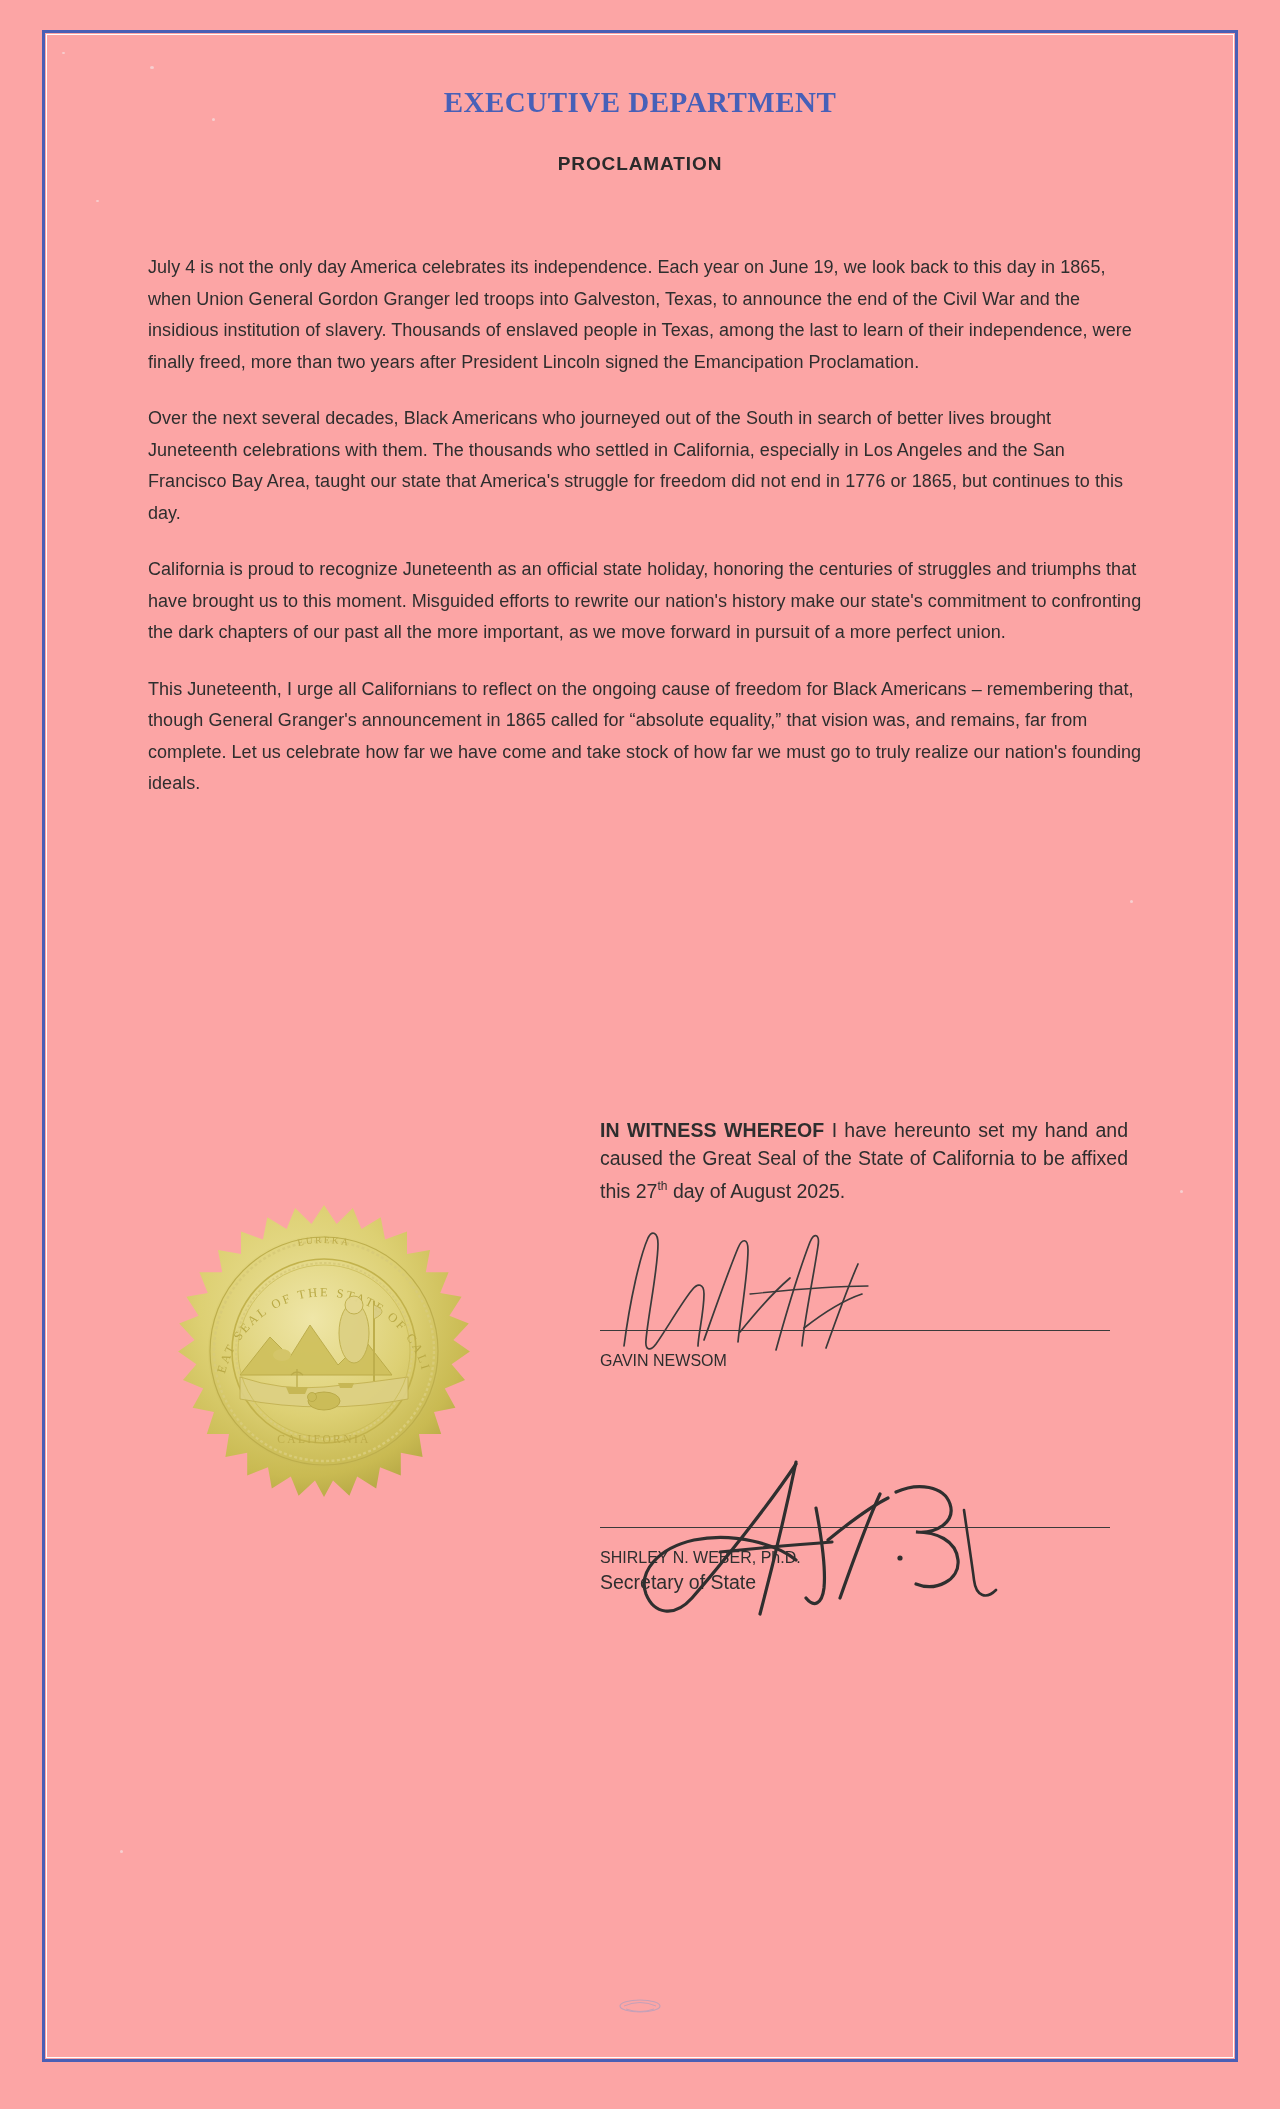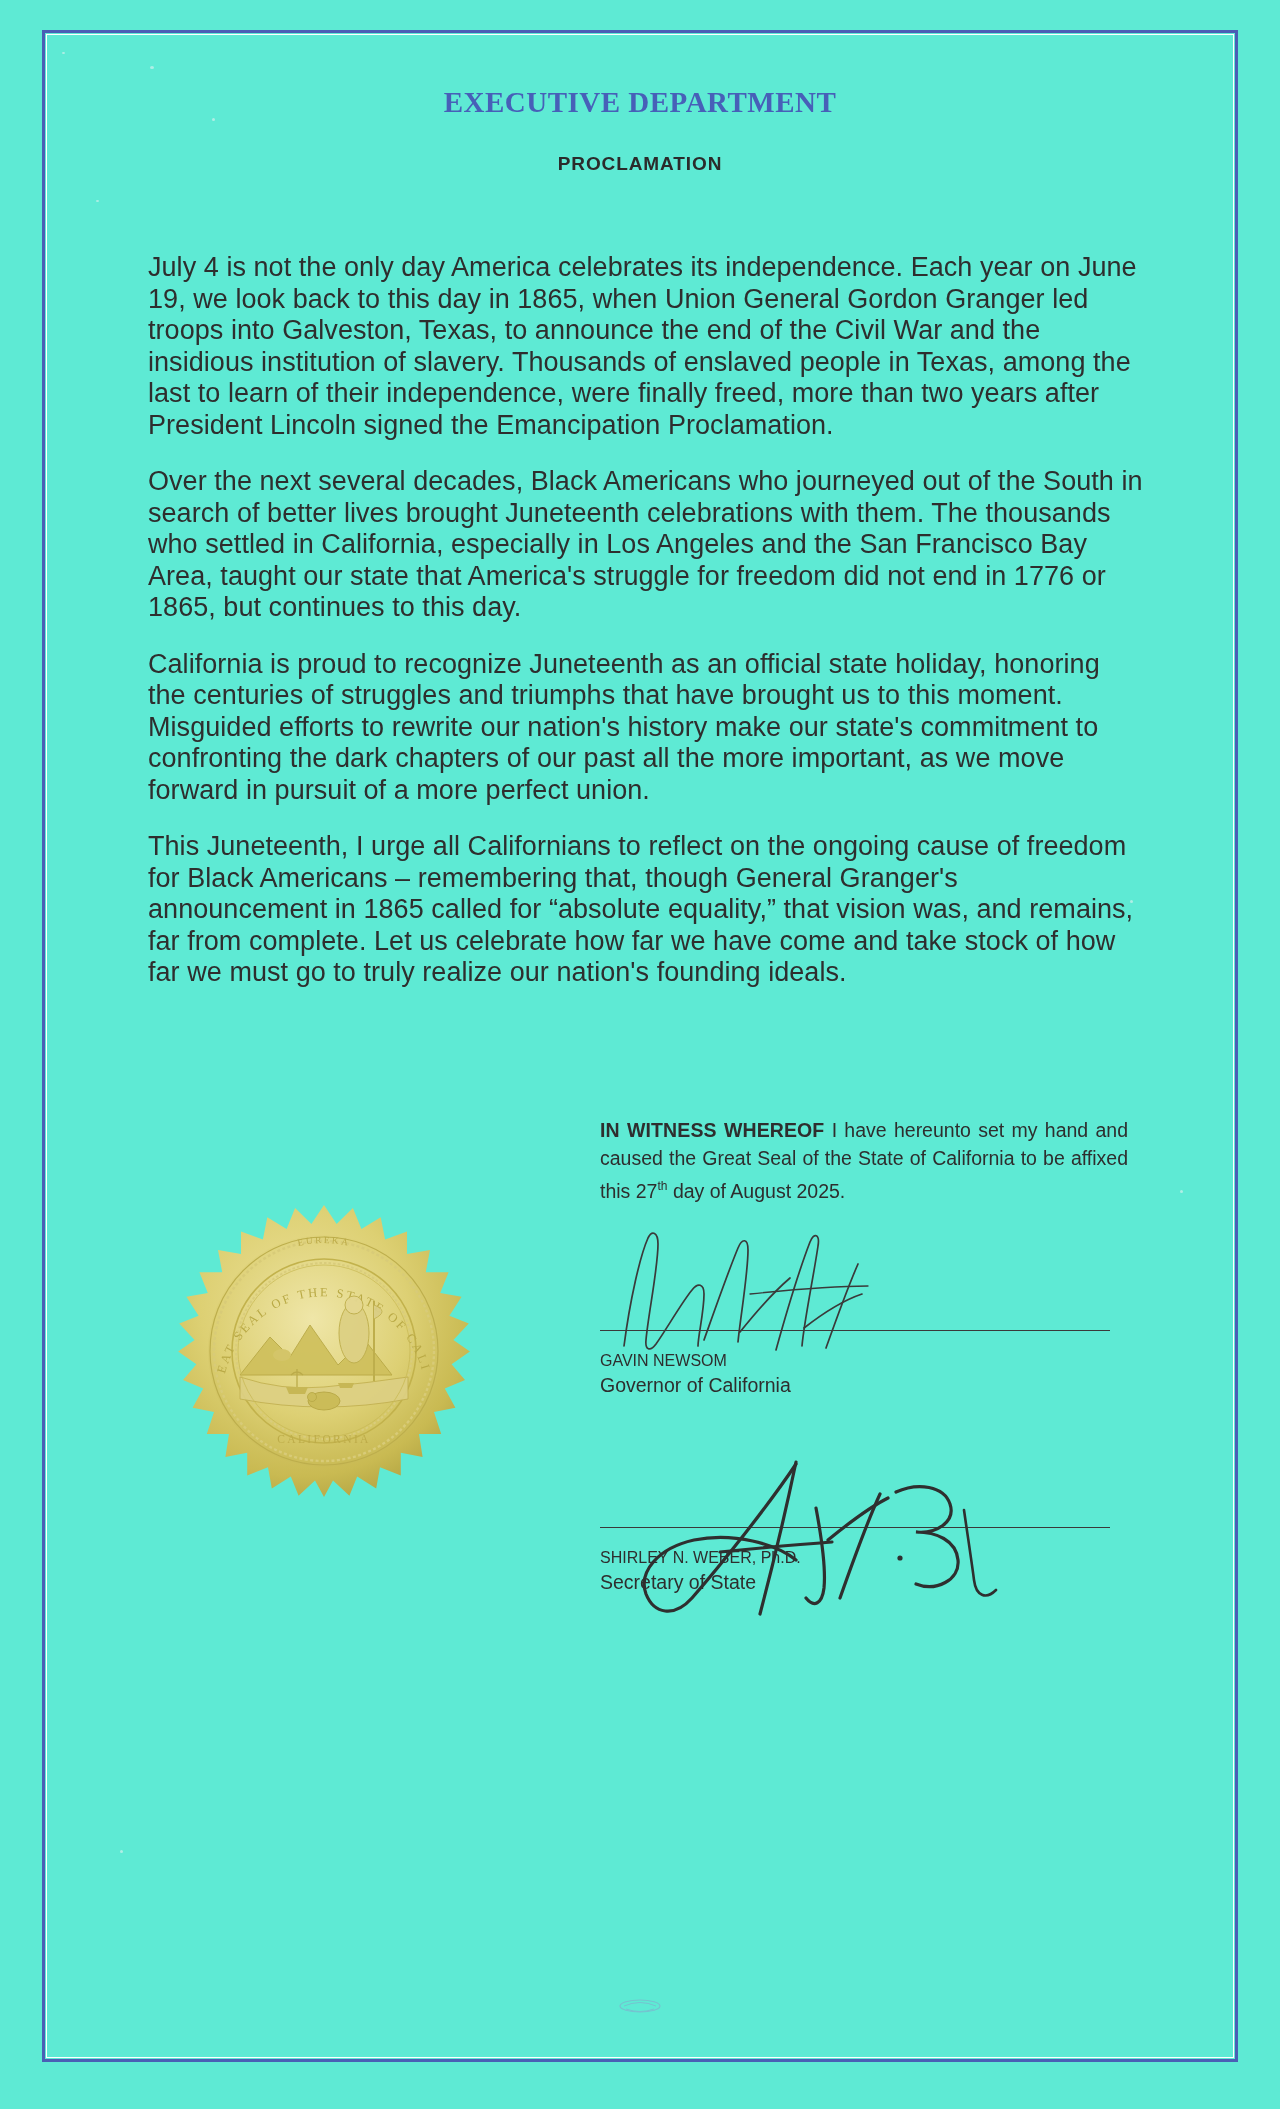--- a/index.html
+++ b/index.html
@@ -13,21 +13,21 @@
     font-family: "Liberation Sans", sans-serif;
     position: relative;
     overflow: hidden;
   }
 
   .page {
     position: absolute;
     left: 0; top: 0;
     width: 1280px;
     height: 2109px;
-    background: #5eead4;
+    background: #fca5a5;
   }
 
   
   .frame {
     position: absolute;
     left: 42px;
     top: 30px;
     width: 1196px;
     height: 2032px;
     border: 3px solid #4a5fb5;
@@ -84,21 +84,21 @@
   }
 
   .body-col {
     position: absolute;
     left: 148px;
     width: 996px;
     top: 252px;
   }
 
   p.para {
-    font-size: 27px;
+    font-size: 18px;
     line-height: 31.5px;
     color: #2e2e2e;
     margin: 0 0 25px 0;
     letter-spacing: .05px;
     font-weight: 400;
   }
   p.para.last-group { margin-bottom: 0; }
 
   .spacer-block { height: 36px; }
 
@@ -279,21 +279,20 @@
         <textPath href="#sealArcOuter" startOffset="50%" text-anchor="middle">EUREKA</textPath>
       </text>
 
       <text x="146" y="238" text-anchor="middle" font-family="&quot;Liberation Serif&quot;, serif" font-size="11.5" letter-spacing="2.4" fill="#bdac49">CALIFORNIA</text>
     </svg>
   </div>
 
   <div class="sig-block-gov">
     <div class="sig-line"></div>
     <div class="sig-name">GAVIN NEWSOM</div>
-    <div class="sig-title">Governor of California</div>
   </div>
 
   <svg class="sig-ink" style="left:600px;top:1228px;width:400px;height:130px;" viewBox="0 0 400 130">
     <g fill="none" stroke="#3a3a3a" stroke-width="1.7" stroke-linecap="round">
       <path d="M24 118 C30 72 40 28 48 10 C52 2 58 4 58 16 C58 40 48 88 46 112 C45 122 50 124 56 116 C66 102 82 74 92 62 C98 54 104 56 104 66 C104 84 98 108 98 118"></path>
       <path d="M104 112 C114 84 128 44 138 20 C142 10 148 10 148 22 C148 46 140 92 138 114"></path>
       <path d="M140 104 C156 84 176 62 190 50"></path>
       <path d="M176 122 C186 86 200 40 210 14 C214 4 220 6 218 18 C214 46 204 94 202 118"></path>
       <path d="M204 100 C222 86 244 72 262 66"></path>
       <path d="M226 120 C236 92 250 54 258 36"></path>

